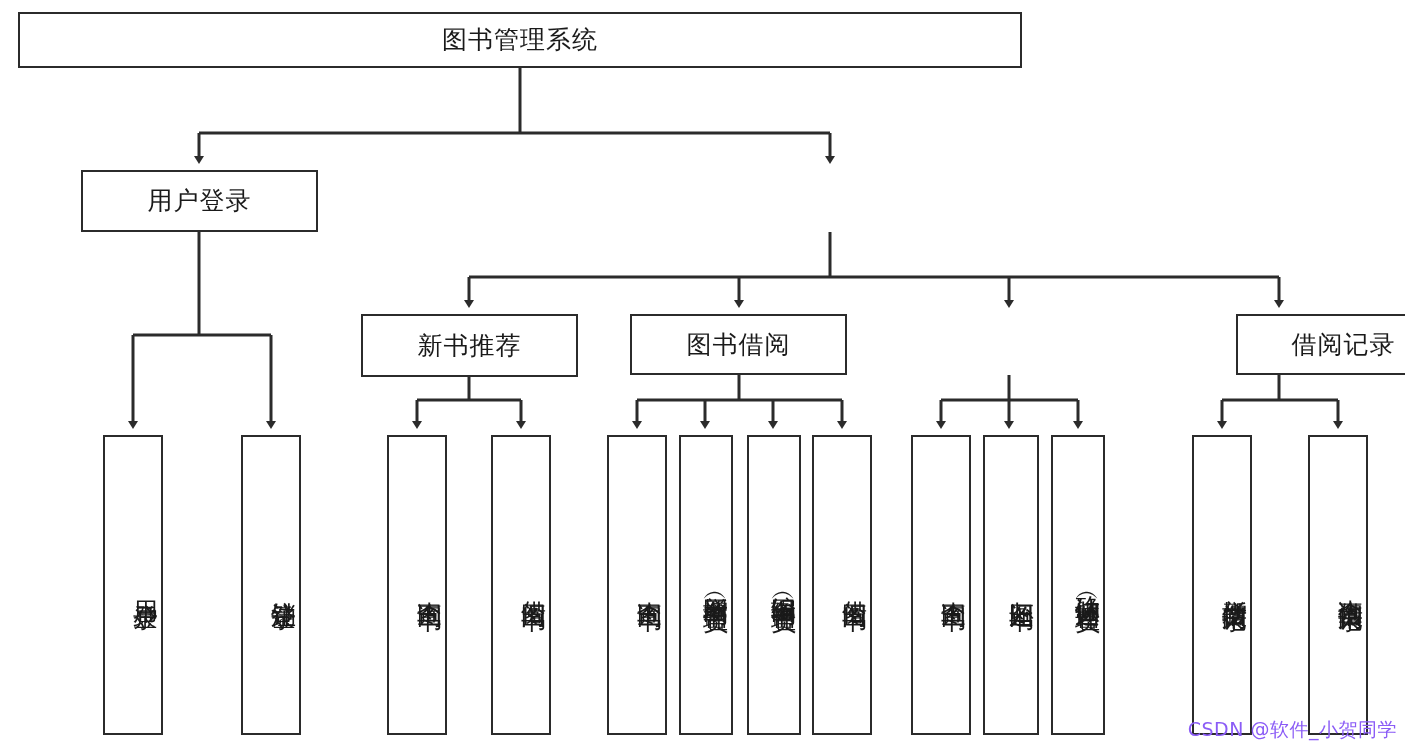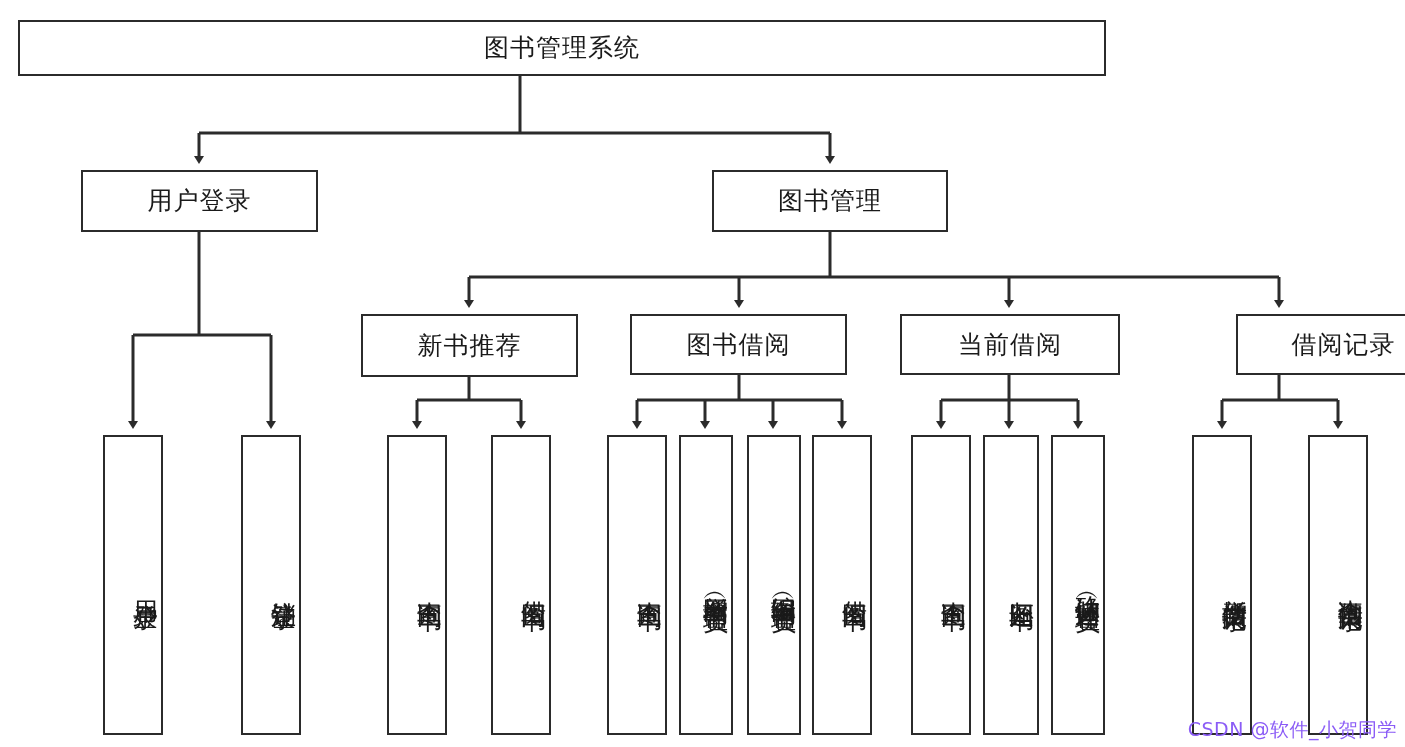--- a/index.html
+++ b/index.html
@@ -123,43 +123,37 @@
       <path d="M1009,400 L1009,425" marker-end="url(#arrow)"></path>
       <path d="M1078,400 L1078,425" marker-end="url(#arrow)"></path>
 
       <path d="M1279,375 L1279,400"></path>
       <path d="M1222,400 L1338,400"></path>
       <path d="M1222,400 L1222,425" marker-end="url(#arrow)"></path>
       <path d="M1338,400 L1338,425" marker-end="url(#arrow)"></path>
     </g>
   </svg>
 
-  <div class="node horizontal" style="left:18px; top:20px; width:1088px; height:56px;">
+  <div class="node horizontal" style="left:18px; top:12px; width:1004px; height:56px;">
     <span class="node-label">图书管理系统</span>
   </div>
 
   <div class="node horizontal" style="left:81px; top:170px; width:237px; height:62px;">
     <span class="node-label">用户登录</span>
   </div>
 
-  <div class="node horizontal" style="left:712px; top:170px; width:236px; height:62px;">
-    <span class="node-label">图书管理</span>
-  </div>
 
   <div class="node horizontal" style="left:361px; top:314px; width:217px; height:63px;">
     <span class="node-label">新书推荐</span>
   </div>
 
   <div class="node horizontal" style="left:630px; top:314px; width:217px; height:61px;">
     <span class="node-label">图书借阅</span>
   </div>
 
-  <div class="node horizontal" style="left:900px; top:314px; width:220px; height:61px;">
-    <span class="node-label">当前借阅</span>
-  </div>
 
   <div class="node horizontal" style="left:1236px; top:314px; width:215px; height:61px;">
     <span class="node-label">借阅记录</span>
   </div>
 
   <div class="node vertical" style="left:103px; top:435px; width:60px; height:300px;">
     <span class="vtext">用户登录</span>
   </div>
 
   <div class="node vertical" style="left:241px; top:435px; width:60px; height:300px;">

